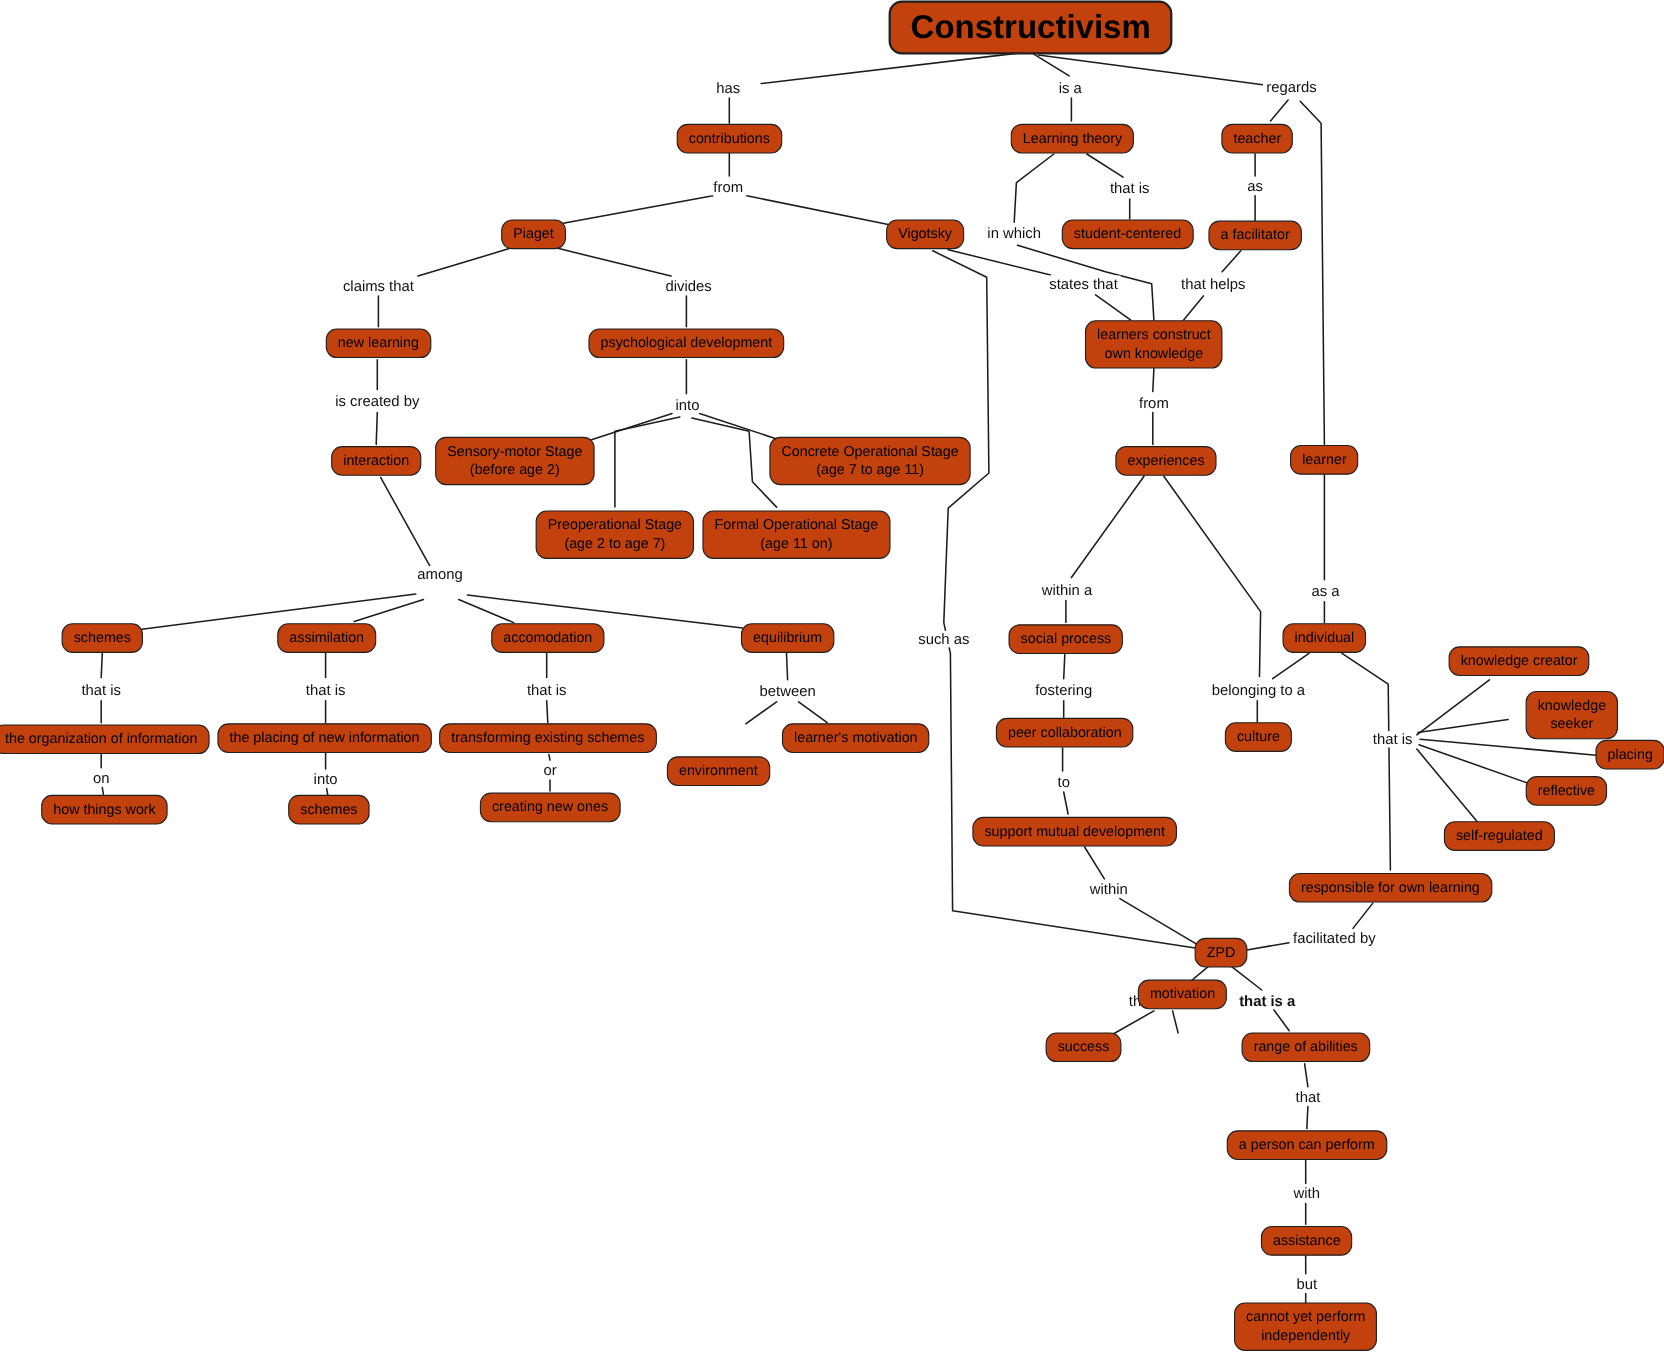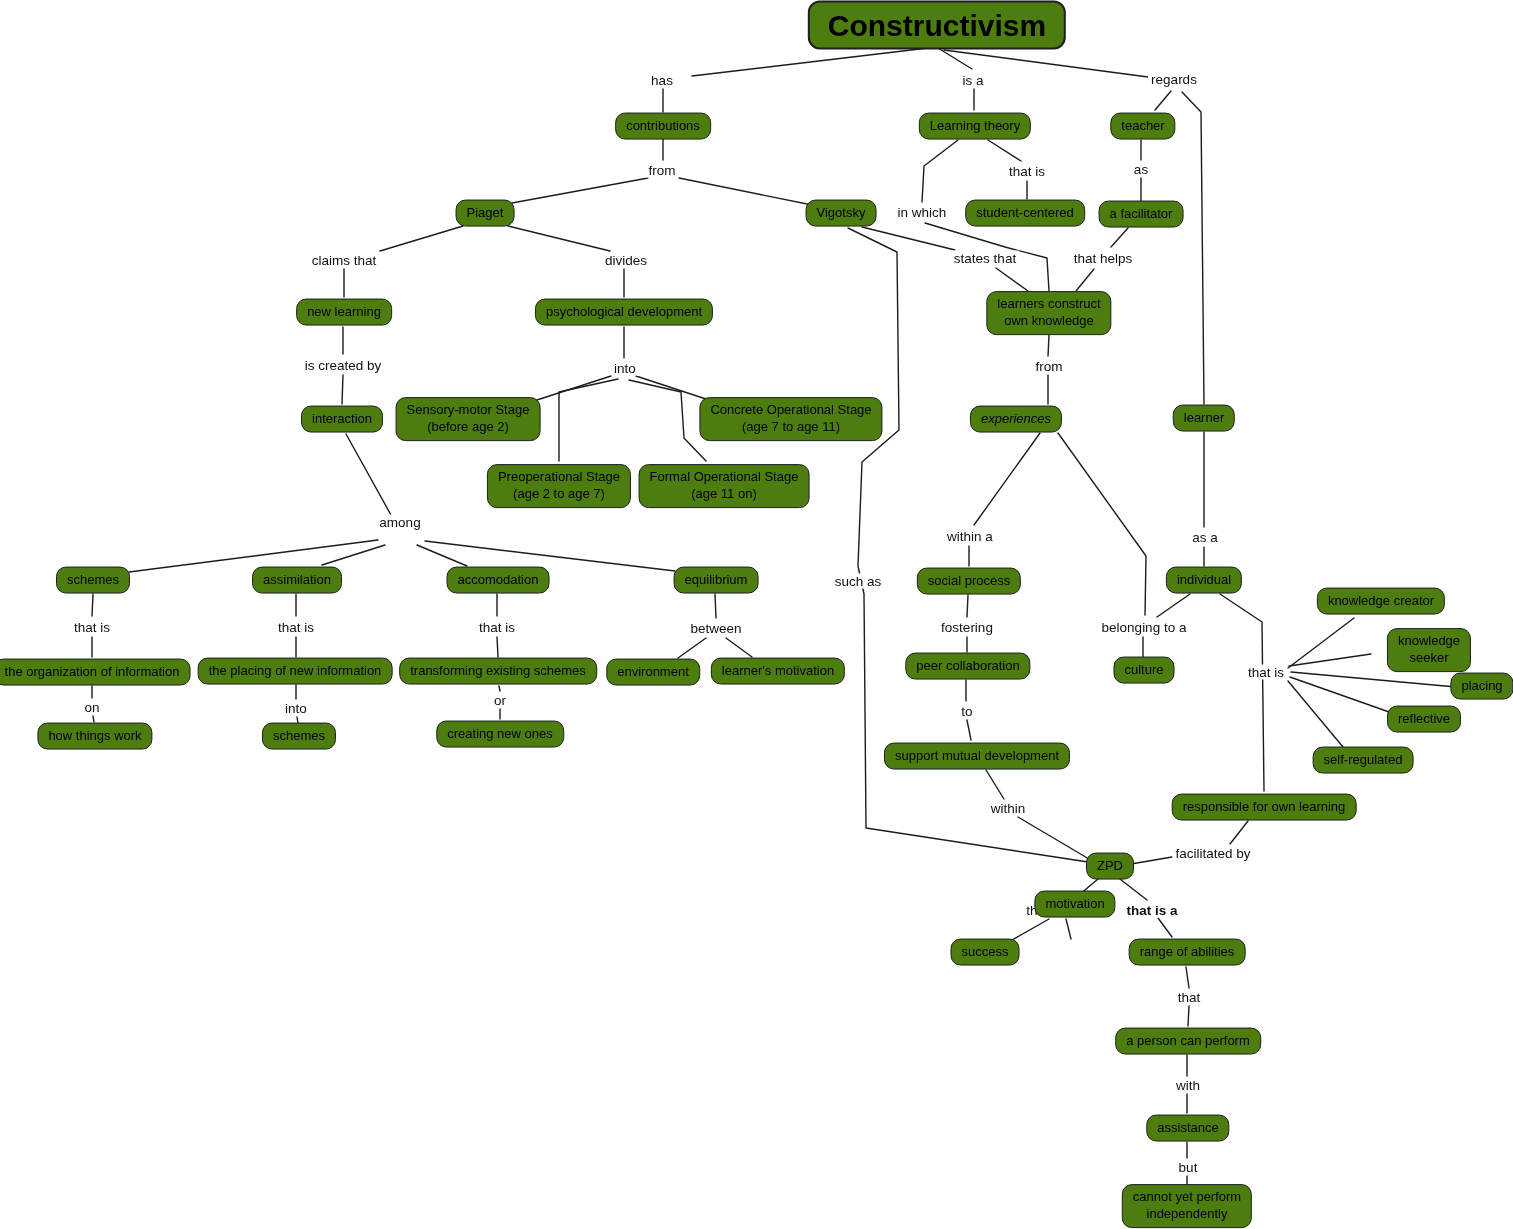--- a/index.html
+++ b/index.html
@@ -4,21 +4,21 @@
 <style>
   html,body{margin:0;padding:0;background:#ffffff;}
   .canvas{
     position:relative;width:1513px;height:1229px;background:#ffffff;
     font-family:"Liberation Sans",sans-serif;overflow:hidden;
   }
   svg.edges{position:absolute;left:0;top:0;width:1513px;height:1229px;}
   svg.edges polyline{fill:none;stroke:#1c1c1c;stroke-width:1.4;stroke-linejoin:round;stroke-linecap:round;}
   .node{
     position:absolute;transform:translate(-50%,-50%);
-    background:#4d7c0f;border:1.5px solid #1f1f1f;border-radius:10px;
+    background:#c2410c;border:1.5px solid #1f1f1f;border-radius:10px;
     padding:4px 10px;font-size:13px;line-height:1.3;color:#000;
     text-align:center;white-space:pre-line;box-sizing:border-box;z-index:3;
   }
   .title-node{
     font-size:30px;font-weight:bold;padding:3px 18px;
     border-radius:12px;border-width:2px;z-index:4;
   }
   .link-label{
     position:absolute;transform:translate(-50%,-50%);
     font-size:13.5px;color:#101010;background:#ffffff;
@@ -170,37 +170,37 @@
 own knowledge</div>
       <div class="node" style="left: 468px; top: 419px;">Sensory-motor Stage
 (before age 2)</div>
       <div class="node" style="left: 791px; top: 419px;">Concrete Operational Stage
 (age 7 to age 11)</div>
       <div class="node" style="left: 559px; top: 486px;">Preoperational Stage
 (age 2 to age 7)</div>
       <div class="node" style="left: 724px; top: 486px;">Formal Operational Stage
 (age 11 on)</div>
       <div class="node" style="left: 342px; top: 419px;">interaction</div>
-      <div class="node" style="left: 1016px; top: 419px; font-style: italic;">experiences</div>
+      <div class="node" style="left: 1060px; top: 419px;">experiences</div>
       <div class="node" style="left: 1204px; top: 418px;">learner</div>
       <div class="node" style="left: 93px; top: 580px;">schemes</div>
       <div class="node" style="left: 297px; top: 580px;">assimilation</div>
       <div class="node" style="left: 498px; top: 580px;">accomodation</div>
       <div class="node" style="left: 716px; top: 580px;">equilibrium</div>
       <div class="node" style="left: 969px; top: 581px;">social process</div>
       <div class="node" style="left: 1204px; top: 580px;">individual</div>
       <div class="node" style="left: 1381px; top: 601px;">knowledge creator</div>
       <div class="node" style="left: 1429px; top: 650px;">knowledge seeker</div>
       <div class="node" style="left: 1482px; top: 686px;">placing</div>
       <div class="node" style="left: 1424px; top: 719px;">reflective</div>
       <div class="node" style="left: 1363px; top: 760px;">self-regulated</div>
       <div class="node" style="left: 92px; top: 672px;">the organization of information</div>
       <div class="node" style="left: 295px; top: 671px;">the placing of new information</div>
       <div class="node" style="left: 498px; top: 671px;">transforming existing schemes</div>
-      <div class="node" style="left: 653px; top: 672px;">environment</div>
+      <div class="node" style="left: 653px; top: 701px;">environment</div>
       <div class="node" style="left: 778px; top: 671px;">learner's motivation</div>
       <div class="node" style="left: 968px; top: 666px;">peer collaboration</div>
       <div class="node" style="left: 1144px; top: 670px;">culture</div>
       <div class="node" style="left: 95px; top: 736px;">how things work</div>
       <div class="node" style="left: 299px; top: 736px;">schemes</div>
       <div class="node" style="left: 500px; top: 734px;">creating new ones</div>
       <div class="node" style="left: 977px; top: 756px;">support mutual development</div>
       <div class="node" style="left: 1264px; top: 807px;">responsible for own learning</div>
       <div class="node" style="left: 1110px; top: 866px;">ZPD</div>
       <div class="node" style="left: 985px; top: 952px;">success</div>

